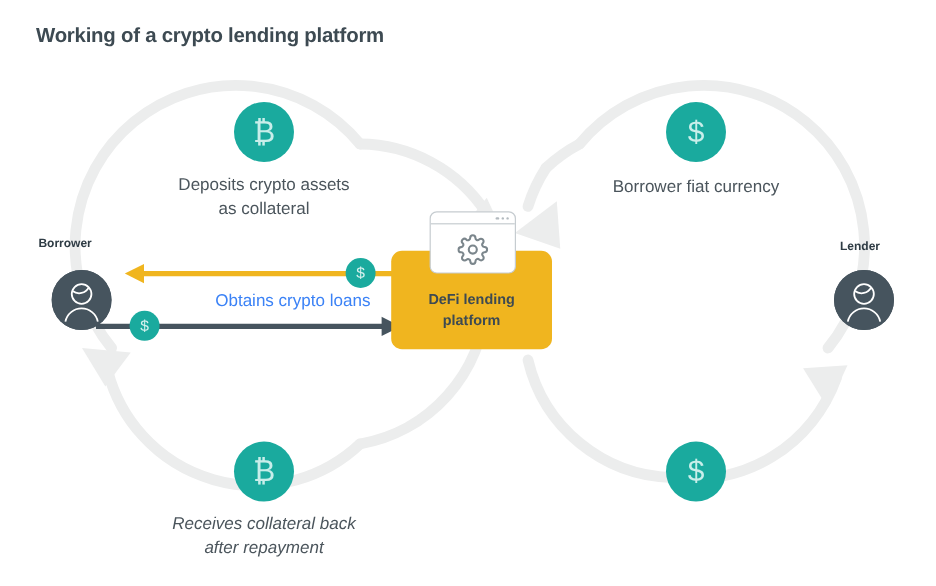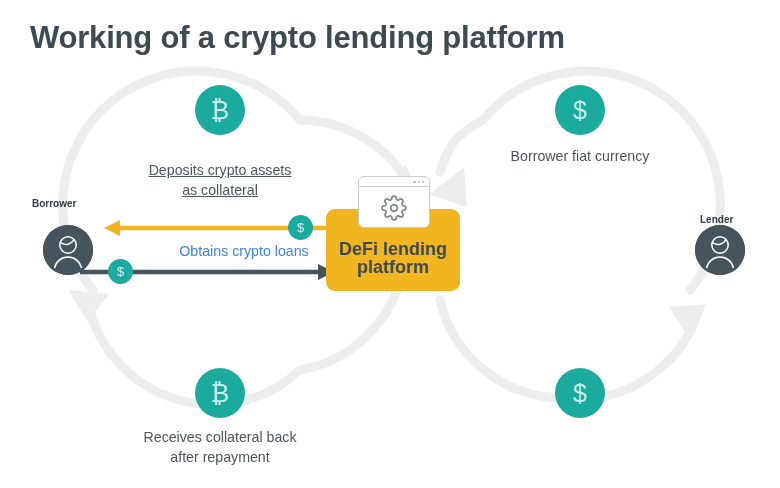--- a/index.html
+++ b/index.html
@@ -25,21 +25,21 @@
     top: 0;
     width: 780px;
     height: 488px;
   }
 
   
   .page-title {
     position: absolute;
     left: 30px;
     top: 20px;
-    font-size: 31px;
+    font-size: 17px;
     font-weight: bold;
     color: #3d4a52;
     letter-spacing: -0.2px;
     white-space: nowrap;
   }
 
   
   .caption {
     position: absolute;
     font-size: 14.2px;
@@ -70,21 +70,21 @@
     height: 82px;
     background: #f0b51f;
     border-radius: 9px;
   }
   .platform-label {
     position: absolute;
     left: 326px;
     top: 240px;
     width: 134px;
     text-align: center;
-    font-size: 18px;
+    font-size: 12px;
     font-weight: bold;
     color: #3d4a52;
     line-height: 18px;
     white-space: pre-line;
   }
 
   
   .browser-card {
     position: absolute;
     left: 358px;
@@ -230,42 +230,42 @@
     <svg width="50" height="50" viewBox="0 0 50 50">
       <circle cx="25" cy="25" r="25" fill="#46545e"></circle>
       <g fill="none" stroke="#ffffff" stroke-width="1.5">
         <circle cx="25" cy="20" r="8.2"></circle>
         <path d="M17.5 17.5 A 9 9 0 0 0 31 14.5"></path>
         <path d="M11.5 43 a 13.8 13.8 0 0 1 27 0"></path>
       </g>
     </svg>
   </div>
 
-  <div class="role-label" style="left:700px; top:214px;">Lender</div>
+  <div class="role-label" style="left:700px; top:200px;">Lender</div>
   <div class="avatar" style="left:695px; top:225px;">
     <svg width="50" height="50" viewBox="0 0 50 50">
       <circle cx="25" cy="25" r="25" fill="#46545e"></circle>
       <g fill="none" stroke="#ffffff" stroke-width="1.5">
         <circle cx="25" cy="20" r="8.2"></circle>
         <path d="M17.5 17.5 A 9 9 0 0 0 31 14.5"></path>
         <path d="M11.5 43 a 13.8 13.8 0 0 1 27 0"></path>
       </g>
     </svg>
   </div>
 
   <div class="token big" style="left:195px; top:85px;">
     <span class="glyph">₿</span>
   </div>
-  <div class="caption" style="left:108px; top:160px; width:224px;text-decoration:underline;">Deposits crypto assets
+  <div class="caption" style="left:108px; top:144px; width:224px;">Deposits crypto assets
 as collateral</div>
 
   <div class="token big" style="left:195px; top:368px;">
     <span class="glyph">₿</span>
   </div>
-  <div class="caption" style="left:104px; top:427px; width:232px;">Receives collateral back
+  <div class="caption" style="left:104px; top:427px; width:232px;font-style:italic;">Receives collateral back
 after repayment</div>
 
   <div class="token big" style="left:555px; top:85px;">
     <span class="glyph">$</span>
   </div>
   <div class="caption" style="left:468px; top:146px; width:224px;">Borrower fiat currency</div>
 
   <div class="token big" style="left:555px; top:368px;">
     <span class="glyph">$</span>
   </div>

